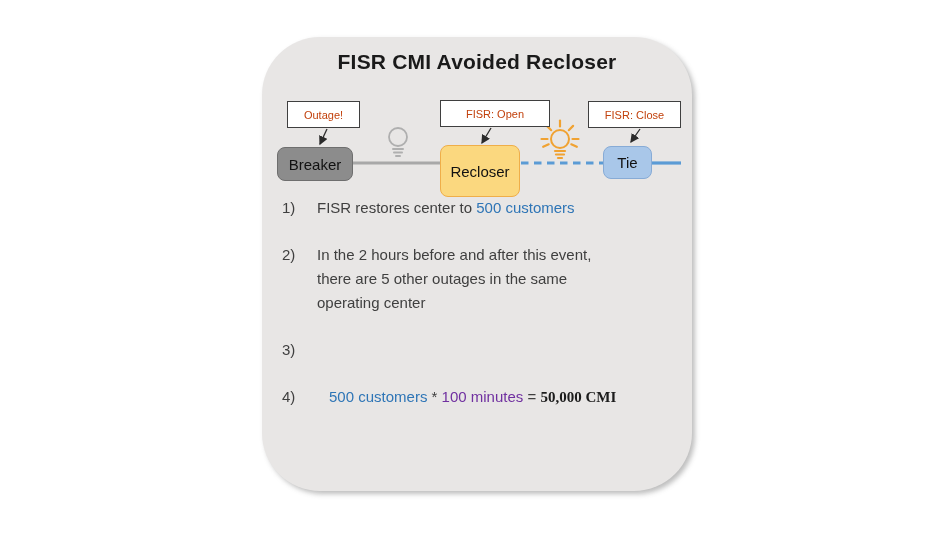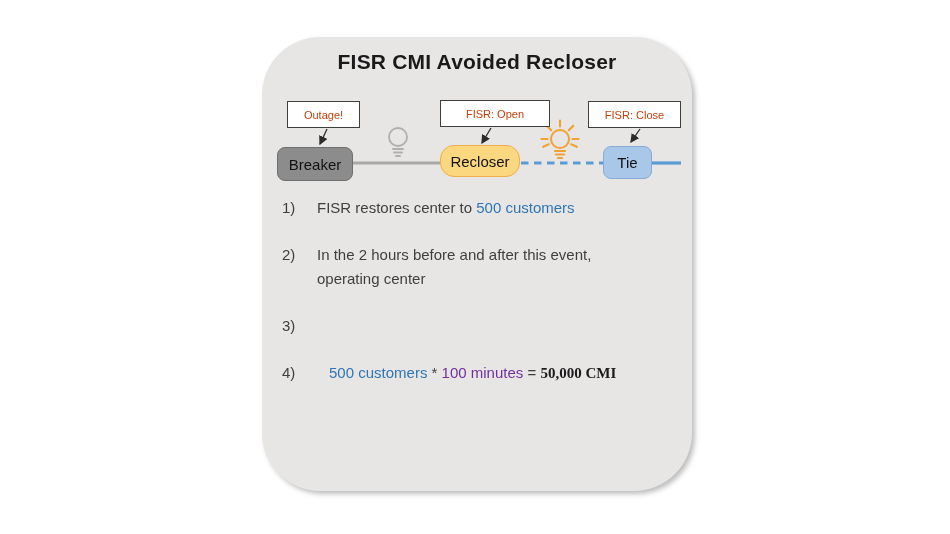--- a/index.html
+++ b/index.html
@@ -30,21 +30,21 @@
   }
   .callout-outage{left:25px;top:64px;width:73px;height:27px;}
   .callout-open{left:178px;top:63px;width:110px;height:27px;}
   .callout-close{left:326px;top:64px;width:93px;height:27px;}
   .node{
     position:absolute;z-index:2;display:flex;align-items:center;justify-content:center;
     font-size:15px;color:#111111;box-sizing:border-box;border-radius:8px;
   }
   .node-breaker{left:15px;top:110px;width:76px;height:34px;
     background:var(--breaker-fill,#8C8C8C);border:1px solid var(--breaker-border,#6E6E6E);}
-  .node-recloser{left:178px;top:108px;width:80px;height:32px;border-radius:14px;
+  .node-recloser{left:178px;top:108px;width:80px;height:52px;border-radius:8px;
     background:var(--recloser-fill,#FBD87F);border:1.5px solid var(--recloser-border,#EFAE49);}
   .node-tie{left:341px;top:109px;width:49px;height:33px;
     background:var(--tie-fill,#A9C7E9);border:1.5px solid var(--tie-border,#87ABD6);}
   
   .steps{
     position:absolute;left:20px;top:159px;width:402px;z-index:2;
     display:flex;flex-direction:column;gap:23px;
     font-size:15px;line-height:24px;color:var(--body,#3F3F3F);
   }
   .step{display:flex;}
@@ -126,20 +126,21 @@
       <span class="num">1)</span>
       <div class="step-lines">
         <div><span class="t-body">FISR restores center to </span><span class="t-blue">500 customers</span></div>
       </div>
     </div>
 
     <div class="step">
       <span class="num">2)</span>
       <div class="step-lines">
         <div><span class="t-body">In the 2 hours before and after this event,</span></div>
+        <div><span class="t-body">there are 5 other outages in the same</span></div>
         <div><span class="t-body">operating center</span></div>
       </div>
     </div>
 
     <div class="step">
       <span class="num">3)</span>
       <div class="step-lines">
       </div>
     </div>
 

